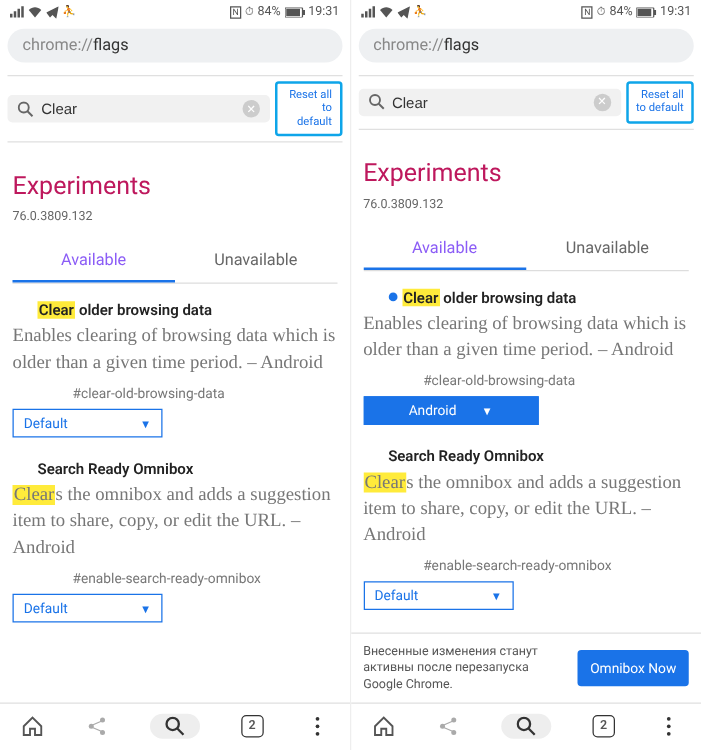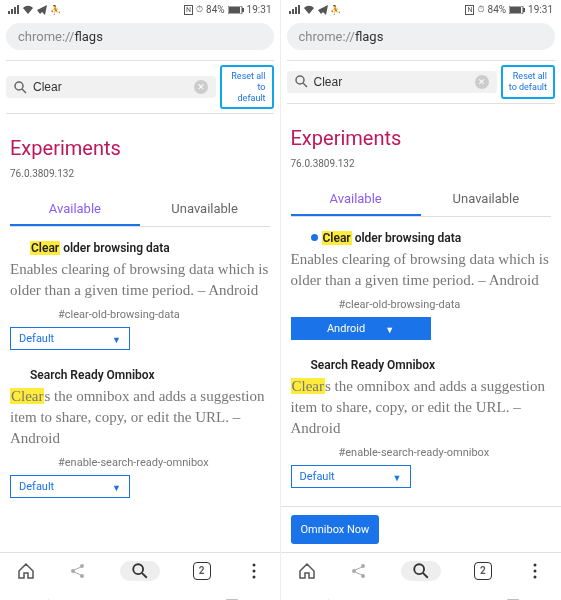--- a/index.html
+++ b/index.html
@@ -282,20 +282,21 @@
         </div>
         <span class="flag-link">#enable-search-ready-omnibox</span>
         <div class="dropdown">
           <span>Default</span>
           <span class="arrow">▼</span>
         </div>
       </div>
     </div>
 
     <div class="relaunch-bar">
+      <div class="relaunch-msg">Внесенные изменения станут активны после перезапуска Google Chrome.</div>
       <div class="relaunch-btn">Omnibox Now</div>
     </div>
 
     <div class="browser-nav">
       <span class="nav-ico">
           <svg width="18" height="18" viewBox="0 0 18 18">
             <path d="M2 9l7-7 7 7v7h-5v-5h-4v5h-5z" fill="none" stroke="#555" stroke-width="1.5"></path>
           </svg>
         </span>
       <span class="nav-ico">

